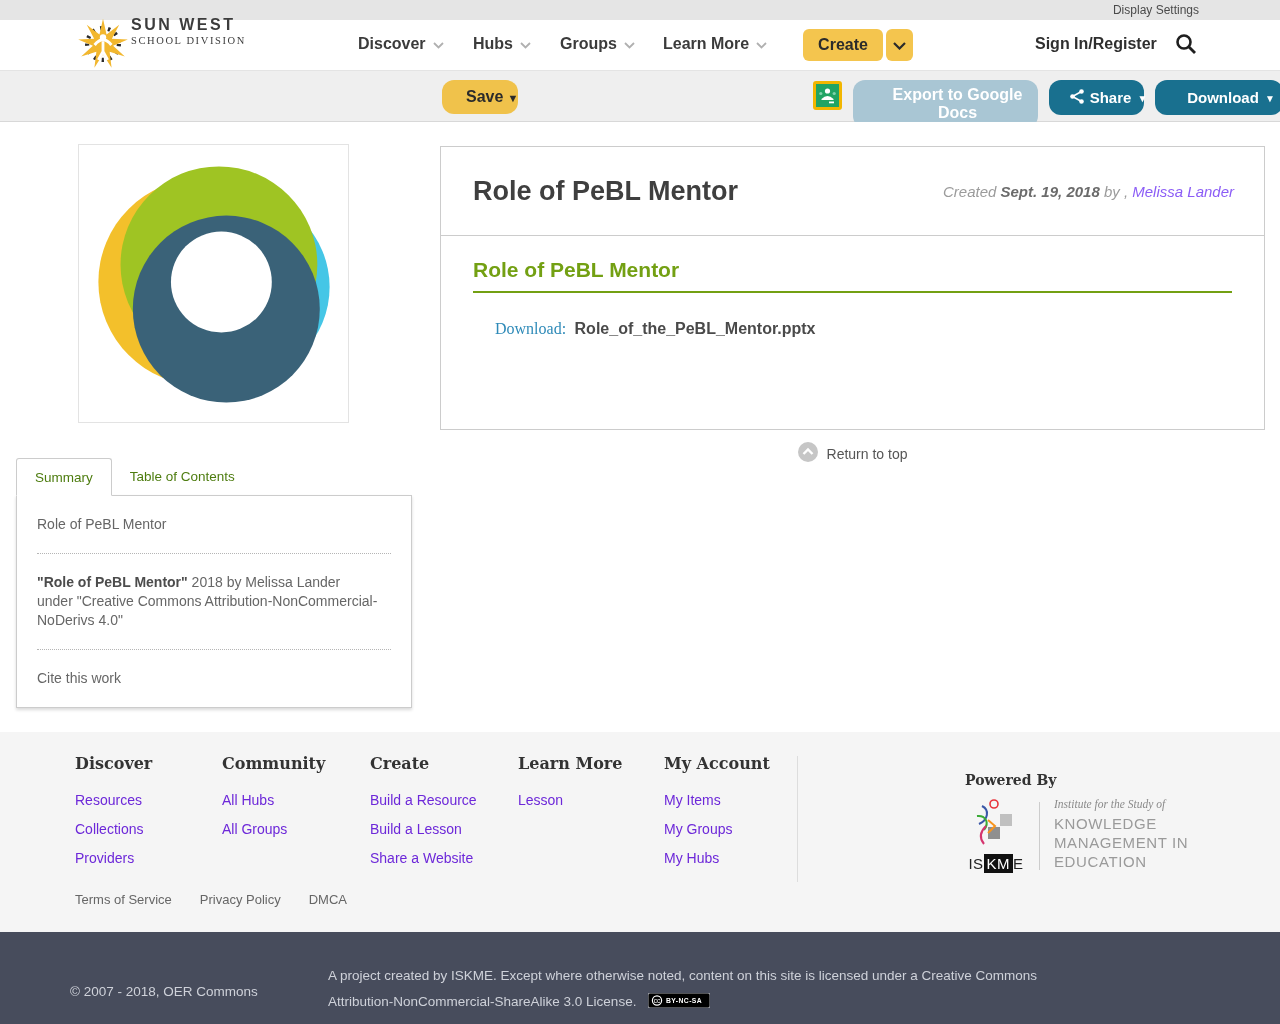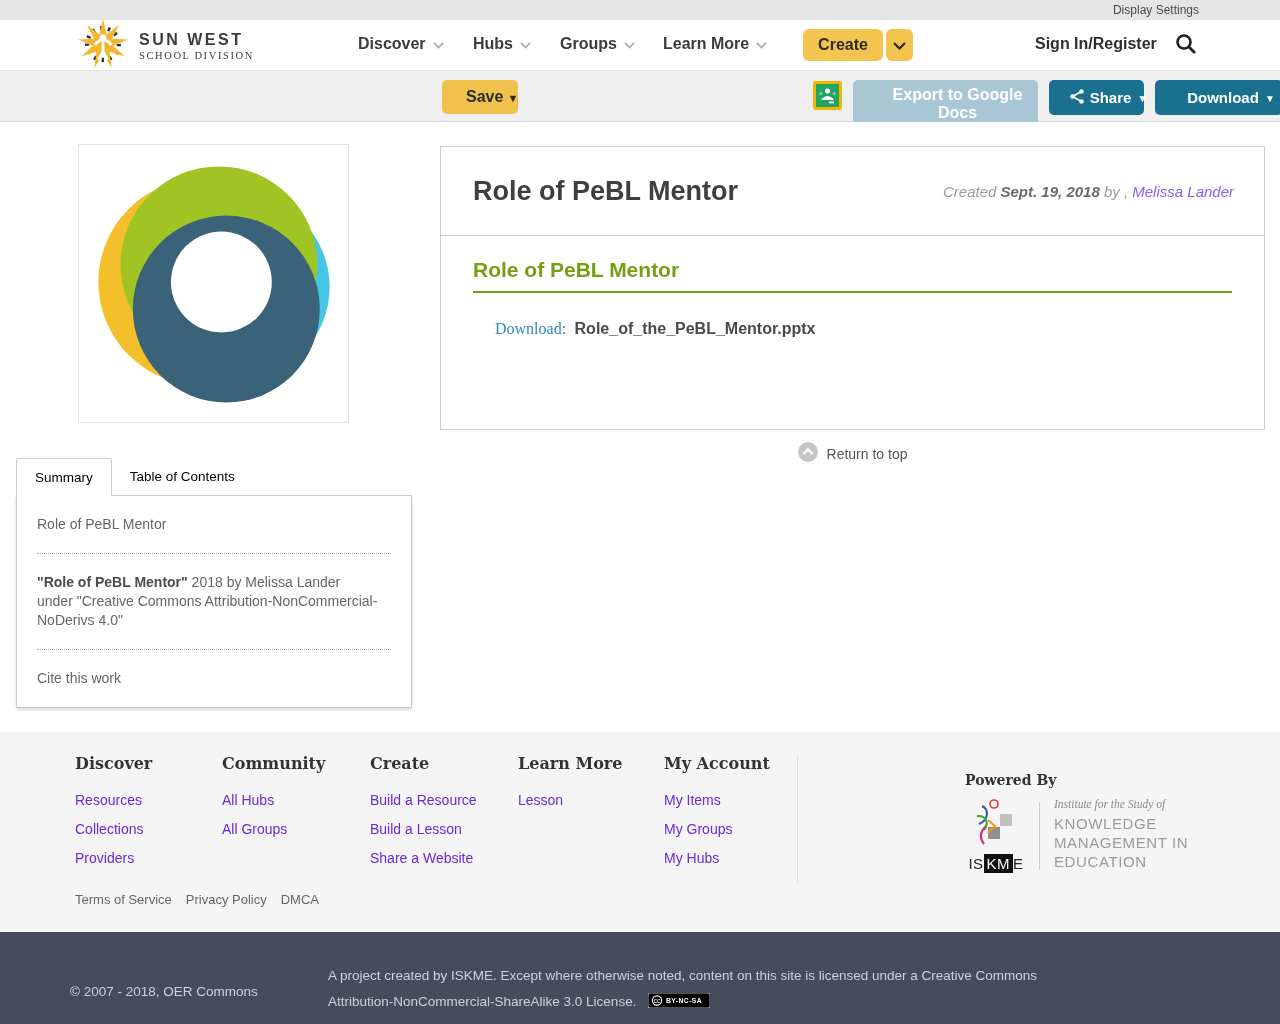--- a/index.html
+++ b/index.html
@@ -21,21 +21,21 @@
   .top-strip a {
     position:absolute; right:81px; top:3px;
     font-size:12px; color:#4a4a4a;
   }
 
   
   .site-header {
     position:absolute; left:0; top:20px; width:1280px; height:50px;
     background:#ffffff;
   }
-  .logo { position:absolute; left:75px; top:-4px; display:flex; align-items:center; gap:8px; }
+  .logo { position:absolute; left:75px; top:-4px; display:flex; align-items:flex-start; }
   .logo-text .l1 { font-size:16px; font-weight:700; letter-spacing:2.5px; color:#3c3c3c; }
   .logo-text .l2 { font-family:"Liberation Serif", serif; font-size:10.5px; letter-spacing:1.6px; color:#3c3c3c; margin-top:1px; }
   .nav-item {
     position:absolute; top:15px; display:flex; align-items:center; gap:7px;
     font-size:16px; font-weight:600; color:#3b3b3b; cursor:pointer;
   }
   .nav-item svg { margin-top:2px; }
   .create-btn {
     position:absolute; left:803px; top:9px; width:80px; height:32px;
     background:#f4c54e; border:none; border-radius:6px;
@@ -47,21 +47,21 @@
     display:flex; align-items:center; justify-content:center;
   }
   .signin { position:absolute; left:1035px; top:15px; font-size:16px; font-weight:600; color:#2f2f2f; }
   .search-btn { position:absolute; left:1174px; top:12px; background:none; border:none; cursor:pointer; }
 
   
   .toolbar {
     position:absolute; left:0; top:70px; width:1280px; height:52px;
     background:#efefef; border-top:1px solid #e4e4e4; border-bottom:1px solid #d8d8d8;
   }
-  .btn { border:none; border-radius:5px; font-family:inherit; cursor:pointer;padding-left:24px; }
+  .btn { border:none; border-radius:12px; font-family:inherit; cursor:pointer;padding-left:24px; }
   .save-btn {
     position:absolute; left:442px; top:9px; width:76px; height:34px;
     background:#f0c24b; font-size:16px; font-weight:600; color:#2b2b2b;
   }
   .save-btn .caret { font-size:11px; margin-left:4px; }
   .classroom-btn {
     position:absolute; left:813px; top:10px; width:29px; height:29px;
     background:#21a464; border:3px solid #f2b600; border-radius:3px; cursor:pointer;
     display:flex; align-items:center; justify-content:center;
   }
@@ -110,21 +110,21 @@
   .return-top {
     position:absolute; left:440px; top:320px; width:825px;
     display:flex; align-items:center; justify-content:center; gap:9px;
     font-size:14px; color:#555; cursor:pointer;
   }
 
   
   .tabs-wrap { position:absolute; left:16px; top:336px; width:396px; }
   .tab-row { display:flex; position:relative; z-index:2; }
   .tab {
-    font-size:13.5px; color:#000000; padding:11px 18px 10px 18px; cursor:pointer; background:transparent;
+    font-size:13.5px; color:#4d7c0f; padding:11px 18px 10px 18px; cursor:pointer; background:transparent;
   }
   .tab.active {
     background:#fff; border:1px solid #ccc; border-bottom:1px solid #fff;
     border-radius:3px 3px 0 0; margin-bottom:-1px;
   }
   .side-panel {
     position:relative; z-index:1; width:396px; background:#fff;
     border:1px solid #ccc; box-shadow:0 2px 3px rgba(0,0,0,0.15);
     padding:0 20px; list-style:none;
   }
@@ -142,21 +142,21 @@
   .fcol a { display:block; font-size:14px; color:#6d28d9; line-height:29px; }
   .fdivider { position:absolute; left:797px; top:24px; width:1px; height:126px; background:#dddddd; }
   .powered { position:absolute; left:965px; top:40px; font-family:"DejaVu Serif", serif; font-size:14px; font-weight:700; color:#333; }
   .iskme { position:absolute; left:967px; top:66px; display:flex; gap:14px; cursor:pointer; }
   .iskme-left { width:58px; text-align:center; }
   .iskme-word { font-size:15px; letter-spacing:0.5px; color:#222; margin-top:1px; }
   .iskme-word .km { background:#111; color:#fff; padding:1px 3px; }
   .iskme-sep { width:1px; background:#cccccc; height:68px; margin-top:4px; }
   .iskme-text .tagline { font-family:"Liberation Serif", serif; font-style:italic; font-size:11.5px; color:#8a8a8a; margin-bottom:4px; }
   .iskme-text .cap { font-size:15px; color:#9a9a9a; letter-spacing:0.6px; line-height:19px; }
-  .legal { position:absolute; left:75px; top:160px; display:flex; gap:14px; }
+  .legal { position:absolute; left:75px; top:160px; display:flex; gap:28px; }
   .legal a { font-size:13px; color:#666; }
 
   
   .bottom-bar {
     position:absolute; left:0; top:932px; width:1280px; height:92px;
     background:#474c5c; color:#ced1d9;
   }
   .copyright { position:absolute; left:70px; top:52px; font-size:13.5px; }
   .license-text { position:absolute; left:328px; top:31px; width:727px; font-size:13.5px; line-height:26px; }
   .cc-badge { display:inline-block; vertical-align:-2px; margin-left:8px; }

